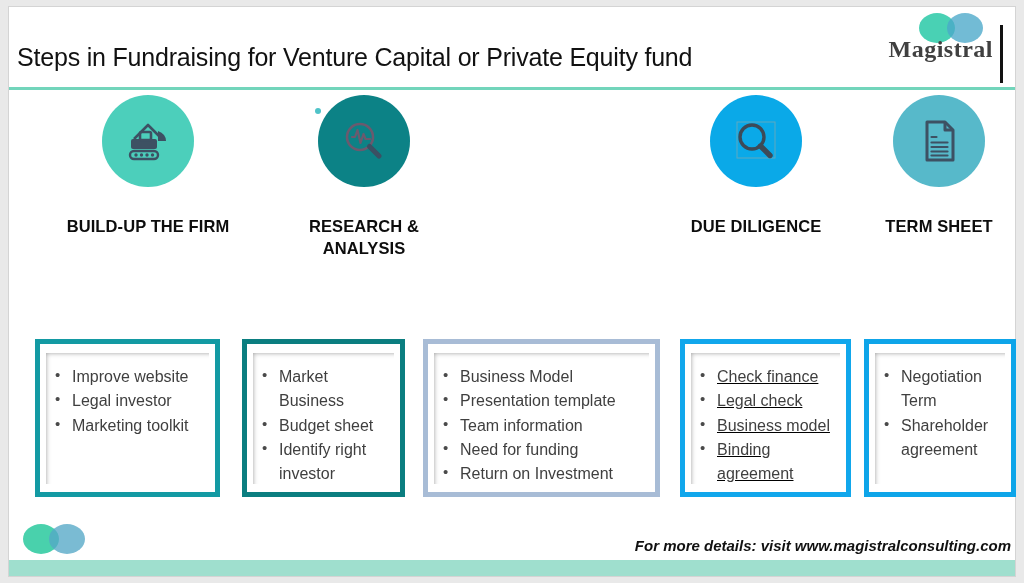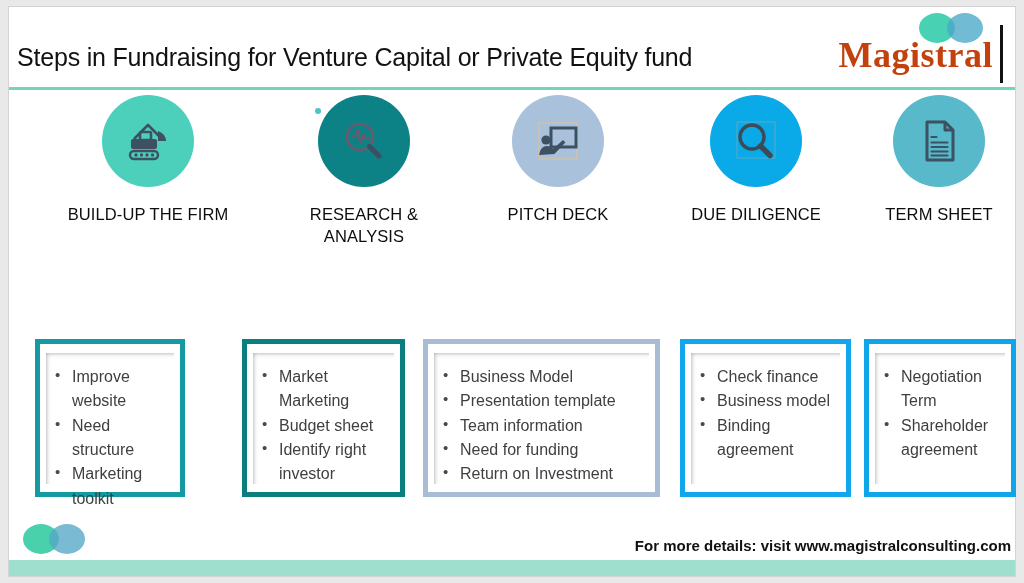--- a/index.html
+++ b/index.html
@@ -45,22 +45,22 @@
   .brand-circ{
     position:absolute; top:0; width:36px;height:30px;border-radius:50%;
   }
   .bc-left{left:0; background:#3fcfb0; opacity:.95;}
   .bc-right{left:28px; background:#4aa8c9; opacity:.78;}
   .brand-word{
     position:absolute;
     right:16px; top:26px;
     font-family:"Liberation Serif", serif;
     font-weight:bold;
-    font-size:36px;
-    color:#c2410c;
+    font-size:24px;
+    color:#404040;
     letter-spacing:0.5px;
     line-height:1;
     white-space:nowrap;
   }
   .brand-bar{
     position:absolute;
     right:6px; top:14px;
     width:3px; height:58px;
     background:#111111;
   }
@@ -82,23 +82,23 @@
   .step{
     position:absolute; top:0; text-align:center;
   }
   .circle{
     margin:0 auto;
     border-radius:50%;
     display:flex; align-items:center; justify-content:center;
   }
   .circle svg{display:block;}
   .step-label{
-    margin-top:16px;
+    margin-top:28px;
     font-size:16.5px;
-    font-weight:normal;
+    font-weight:bold;
     color:#0d0d0d;
     line-height:1.35;
     letter-spacing:0.1px;
   }
 
   
   .boxes{
     position:absolute; left:0; top:332px; width:100%; height:170px;
   }
   .box{
@@ -144,20 +144,21 @@
   .fm-circ{position:absolute;top:0;width:36px;height:30px;border-radius:50%;}
   .fm-left{left:0;background:#3fcfa8;opacity:.95;}
   .fm-right{left:26px;background:#55a8c6;opacity:.78;}
   .footer-text{
     position:absolute;
     right:4px; bottom:22px;
     font-size:15px;
     font-weight:bold;
     color:#111111;
     white-space:nowrap;
+    font-style:italic;
   }
   .footer-bar{
     position:absolute; left:0; bottom:0; width:100%; height:16px;
     background:#9fdfce;
   }
 </style>
 </head>
 <body>
 
 <div class="slide">
@@ -204,31 +205,20 @@
       <div class="circle" style="width:92px;height:92px;background:#0c8286;">
         <svg width="48" height="48" viewBox="0 0 48 48">
           <circle cx="20" cy="20" r="13" fill="none" stroke="#6b5a6e" stroke-width="2.6"></circle>
           <path d="M12 20 h3 l2.5 -7 l3 13 l3 -9 l2 5 h4.5" fill="none" stroke="#6b5a6e" stroke-width="2.2" stroke-linejoin="round" stroke-linecap="round"></path>
           <path d="M29.5 29.5 L39 39" stroke="#3b5063" stroke-width="5.2" stroke-linecap="round"></path>
         </svg>
       </div>
       <div class="step-label">RESEARCH &amp; ANALYSIS</div>
     </div>
 
-    <div class="step" style="left:462px; width:174px;">
-      <div class="circle" style="width:92px;height:92px;background:#a9c1da;">
-        <svg width="52" height="48" viewBox="0 0 52 48">
-          <rect x="7" y="6" width="38" height="36" fill="none" stroke="#e8c08a" stroke-width="1"></rect>
-          <rect x="19" y="11" width="25" height="19" fill="none" stroke="#3d5163" stroke-width="3"></rect>
-          <circle cx="14" cy="23" r="4.6" fill="#3d5163"></circle>
-          <path d="M7 38 q1.5 -9 8 -9 q4 0 6 3 l10 -9 l2.4 2.6 l-11 11.4 z" fill="#3d5163"></path>
-        </svg>
-      </div>
-      <div class="step-label">PITCH DECK</div>
-    </div>
 
     <div class="step" style="left:660px; width:174px;">
       <div class="circle" style="width:92px;height:92px;background:#0aa9e8;">
         <svg width="50" height="48" viewBox="0 0 50 48">
           <rect x="6" y="5" width="38" height="36" fill="none" stroke="#5fa9bf" stroke-width="1"></rect>
           <circle cx="21" cy="20" r="12" fill="none" stroke="#3d4a57" stroke-width="3.4"></circle>
           <path d="M29.5 29 L39 38.5" stroke="#3d4a57" stroke-width="5.4" stroke-linecap="round"></path>
         </svg>
       </div>
       <div class="step-label">DUE DILIGENCE</div>
@@ -247,56 +237,57 @@
             <path d="M15.5 38.5 h16"></path>
           </g>
         </svg>
       </div>
       <div class="step-label">TERM SHEET</div>
     </div>
   </div>
 
   <div class="boxes">
 
-    <div class="box" style="left:26px; width:150px; height:158px; border:5px solid #139aa3;">
+    <div class="box" style="left:26px; width:185px; height:158px; border:5px solid #139aa3;">
       <div class="box-inner">
         <ul>
           <li>Improve website</li>
-          <li>Need structure</li>
+          <li>Legal investor</li>
           <li>Marketing toolkit</li>
         </ul>
       </div>
     </div>
 
     <div class="box" style="left:233px; width:163px; height:158px; border:5px solid #0b7e80;">
       <div class="box-inner">
         <ul>
-          <li>Market Marketing</li>
+          <li>Market Business</li>
           <li>Budget sheet</li>
           <li>Identify  right investor</li>
         </ul>
       </div>
     </div>
 
     <div class="box" style="left:414px; width:237px; height:158px; border:5px solid #a8bcd6;">
       <div class="box-inner">
         <ul>
           <li>Business Model</li>
           <li>Presentation template</li>
           <li>Team information</li>
           <li>Need for funding</li>
           <li>Return on Investment</li>
         </ul>
       </div>
     </div>
 
-    <div class="box" style="left:671px; width:171px; height:158px; border:5px solid #11a7ec;">
+    <div class="box" style="left:671px; width:171px; height:158px; border:5px solid #11a7ec;text-decoration:underline;">
       <div class="box-inner">
         <ul>
           <li>Check finance</li>
+          <li>Legal check</li>
           <li>Business model</li>
           <li> Binding agreement</li>
         </ul>
       </div>
     </div>
 
     <div class="box" style="left:855px; width:152px; height:158px; border:5px solid #0ea5e9;">
       <div class="box-inner">
         <ul>
           <li>Negotiation Term</li>

